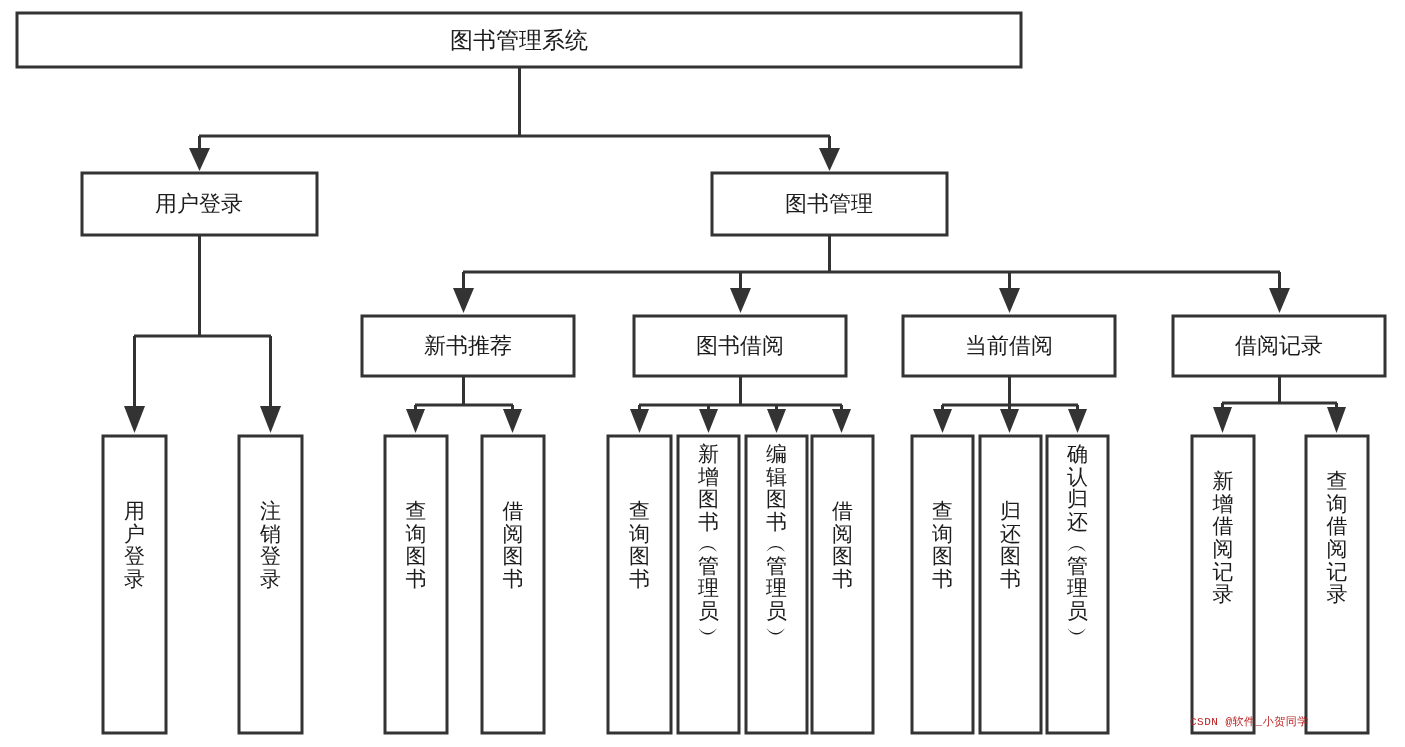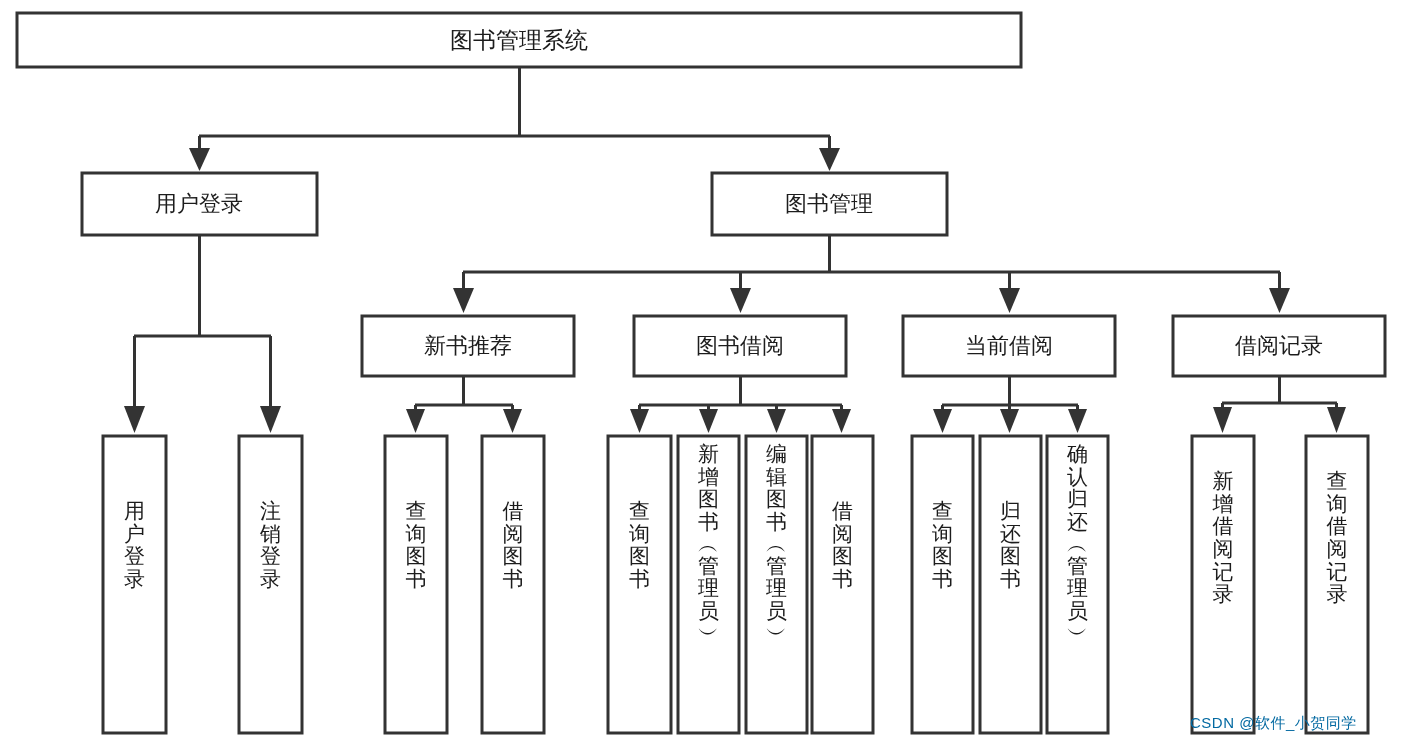--- a/index.html
+++ b/index.html
@@ -73,23 +73,23 @@
   }
   .vlabel span {
     display: block;
   }
   .vlabel .paren {
     transform: rotate(90deg);
     display: block;
   }
   .watermark {
     position: absolute;
-    font-family: Liberation Sans, sans-serif;
-    font-size: 15px;
-    color: #0369a1;
+    font-family: Liberation Mono, monospace;
+    font-size: 11px;
+    color: #b91c1c;
     left: 1190px;
     top: 714px;
     letter-spacing: 0.5px;
     white-space: nowrap;
   }
 </style>
 </head>
 <body>
 
 <div id="diagram-root">

